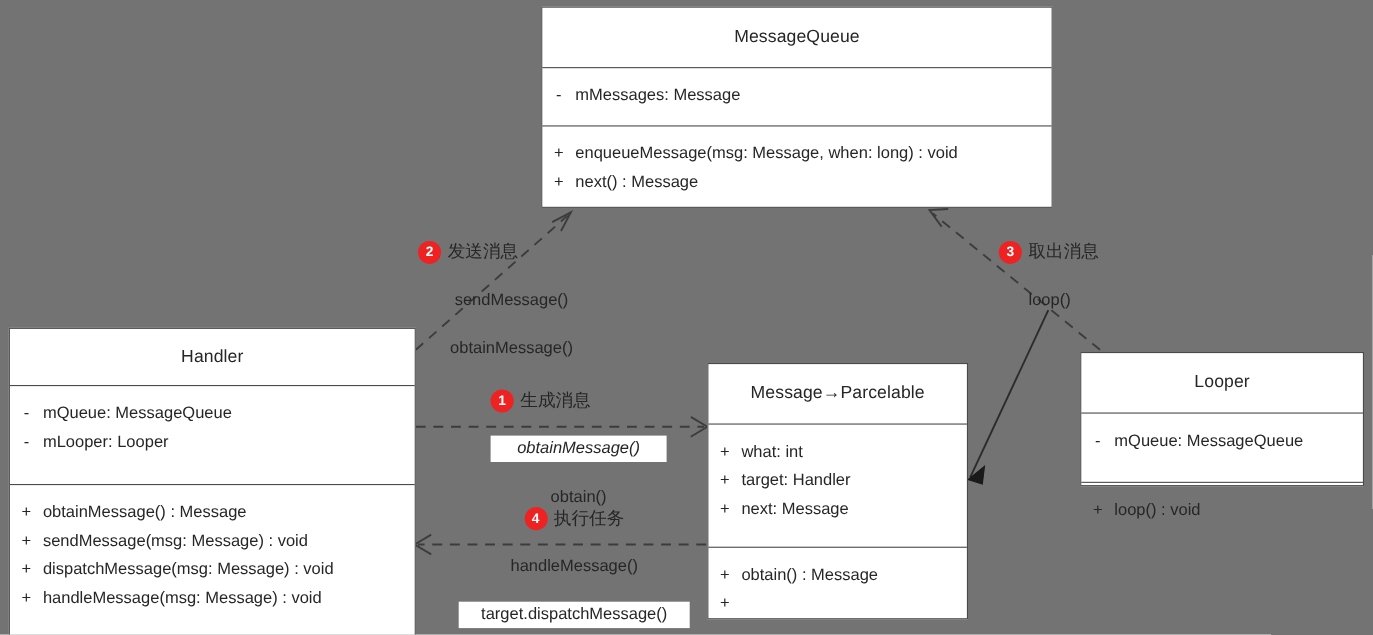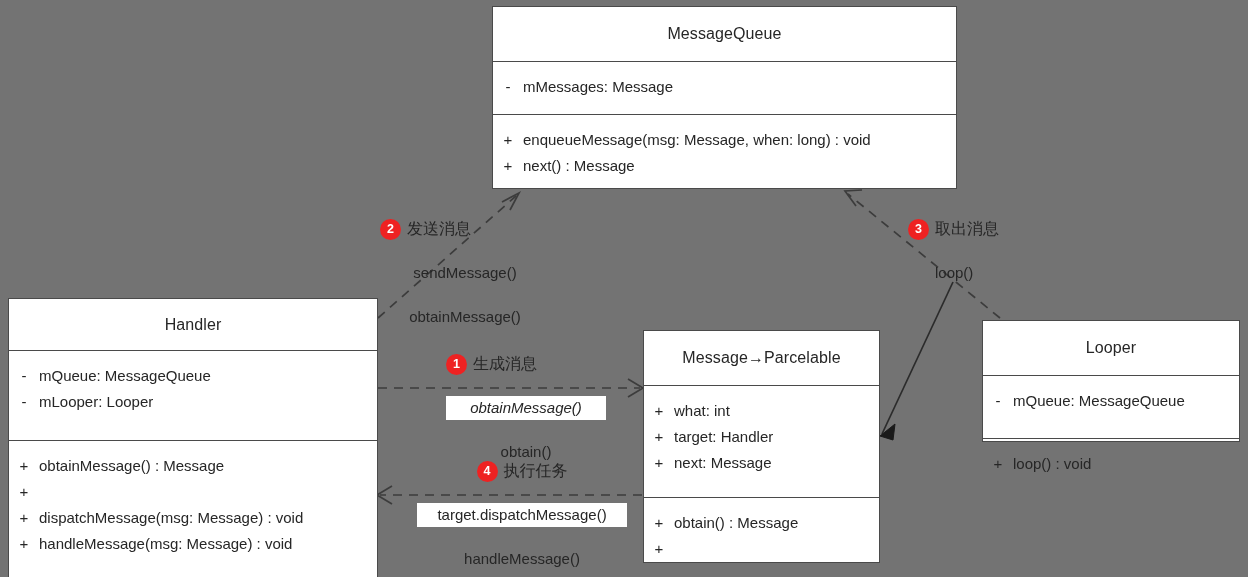--- a/index.html
+++ b/index.html
@@ -184,20 +184,21 @@
         <span class="uml-member">mLooper: Looper</span>
       </div>
     </div>
     <div class="uml-compartment last">
       <div class="uml-row">
         <span class="uml-vis">+</span>
         <span class="uml-member">obtainMessage() : Message</span>
       </div>
       <div class="uml-row">
         <span class="uml-vis">+</span>
+        <span class="uml-member">sendMessage(msg: Message) : void</span>
       </div>
       <div class="uml-row">
         <span class="uml-vis">+</span>
         <span class="uml-member">dispatchMessage(msg: Message) : void</span>
       </div>
       <div class="uml-row">
         <span class="uml-vis">+</span>
         <span class="uml-member">handleMessage(msg: Message) : void</span>
       </div>
     </div>
@@ -274,17 +275,17 @@
     </div>
     <span class="annot-line" style="background:#ffffff;font-style:italic;">obtainMessage()</span>
     <span class="annot-line">obtain()</span>
   </div>
 
   <div class="annot" style="left:417px; top:459px; width:210px;">
     <div class="annot-head" style="justify-content:center;">
       <span class="badge">4</span>
       <span class="annot-zh">执行任务</span>
     </div>
+    <span class="annot-line">handleMessage()</span>
     <span class="annot-line" style="background:#ffffff;">target.dispatchMessage()</span>
-    <span class="annot-line">handleMessage()</span>
   </div>
 
 </div>
 
 </body></html>

